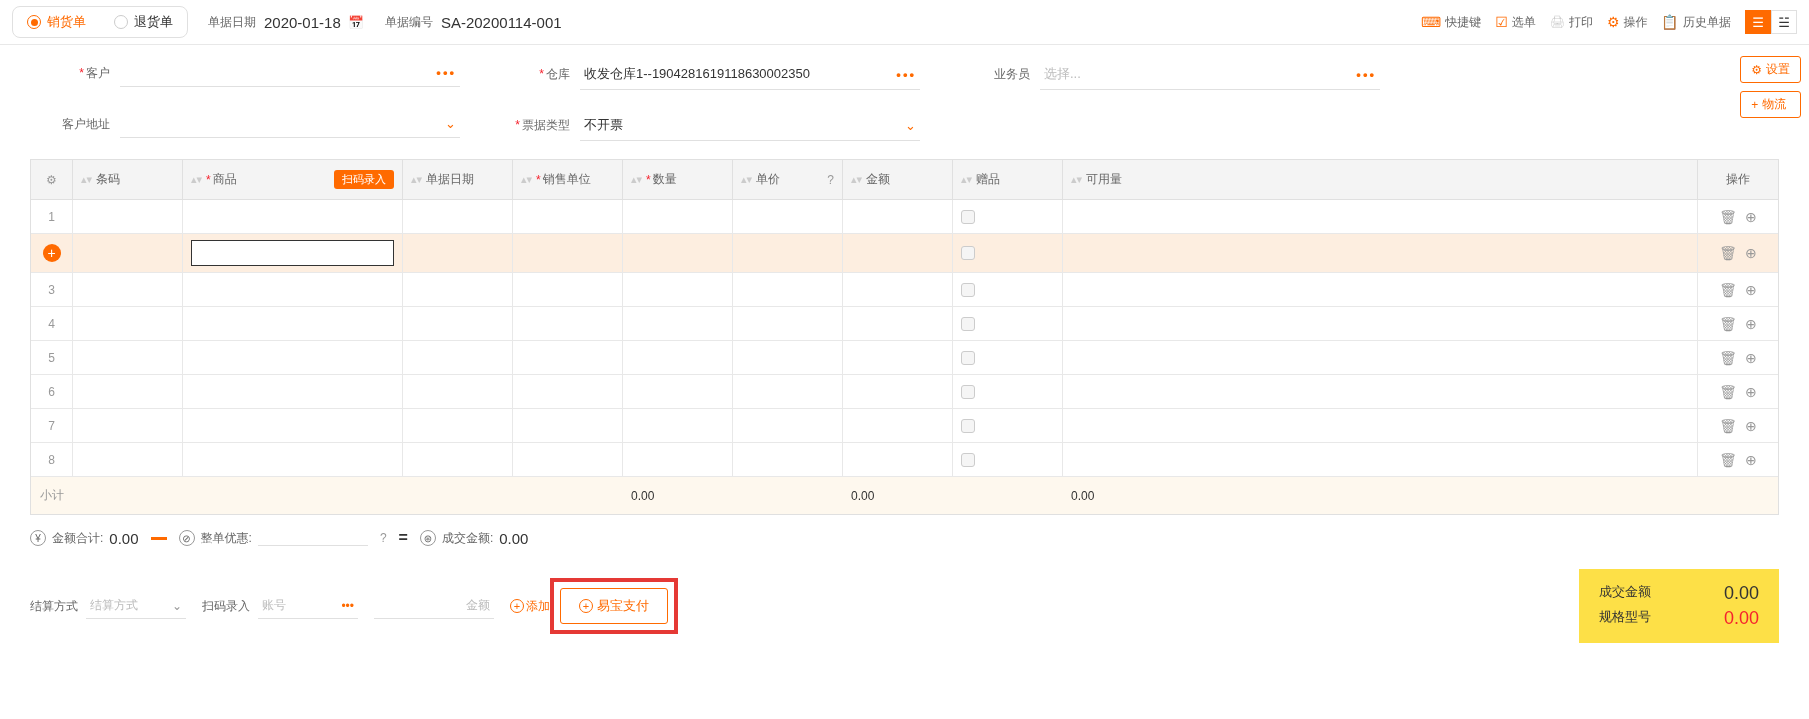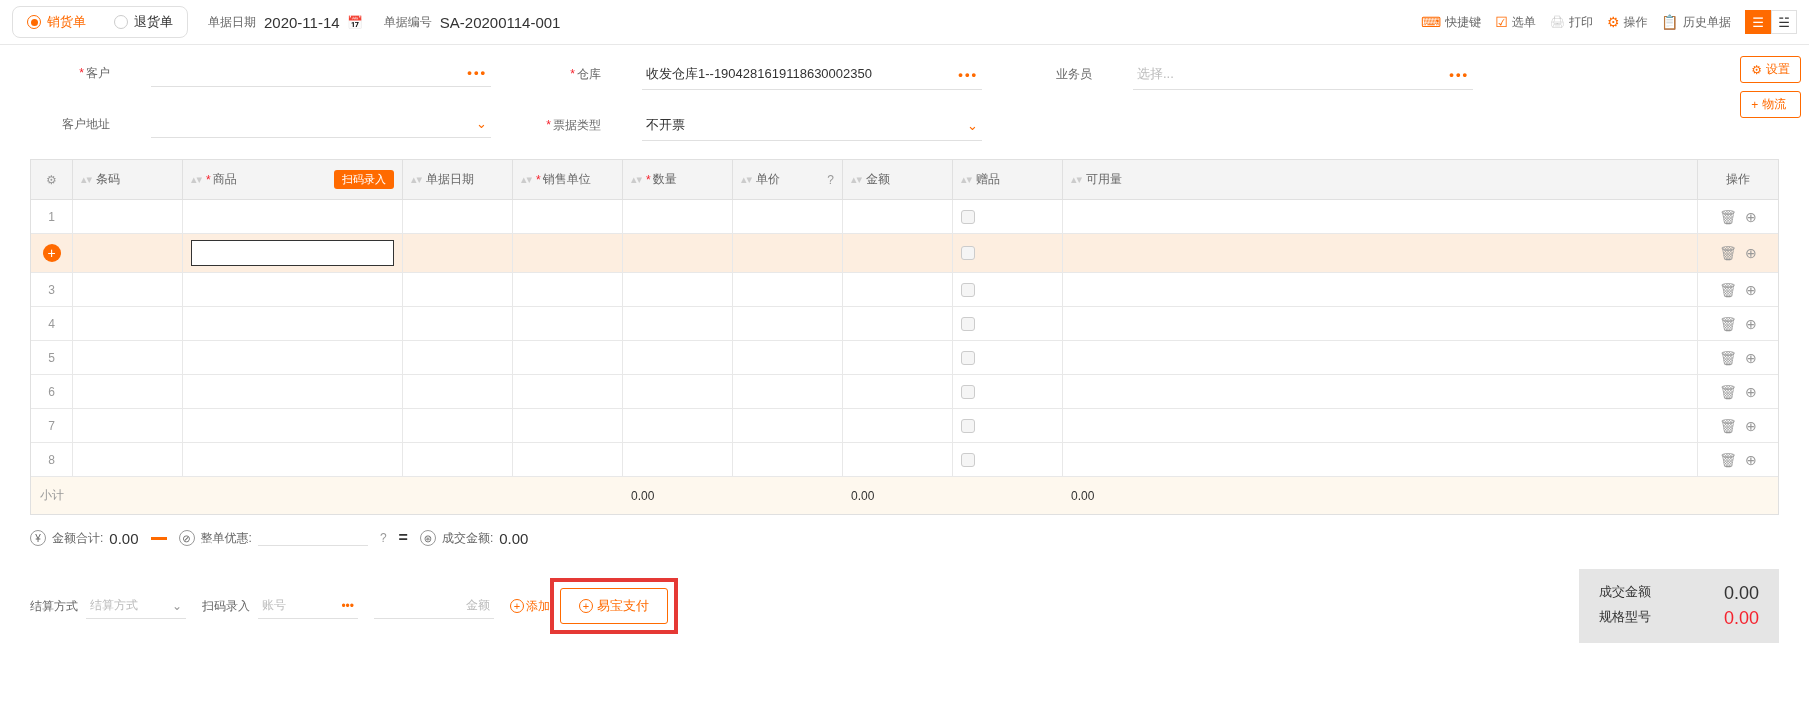--- a/index.html
+++ b/index.html
@@ -18,21 +18,21 @@
 .field-inline .val { font-size: 15px; color: #333; }
 
 .toolbar-right { margin-left: auto; display: flex; align-items: center; gap: 14px; }
 .tool-item { display: flex; align-items: center; gap: 4px; cursor: pointer; color: #666; font-size: 12px; }
 .tool-item .ico { color: #ff6a00; font-size: 14px; }
 .view-toggle { display: flex; }
 .view-btn { width: 26px; height: 24px; display: flex; align-items: center; justify-content: center; border: 1px solid #e0e0e0; cursor: pointer; }
 .view-btn.active { background: #ff6a00; color: #fff; border-color: #ff6a00; }
 
 .form-row { display: flex; padding: 14px 30px 6px; align-items: flex-start; }
-.form-field { display: flex; align-items: center; margin-right: 30px; gap: 31px; }
+.form-field { display: flex; align-items: center; margin-right: 30px; }
 .form-field .flbl { width: 90px; text-align: right; padding-right: 10px; font-size: 12px; color: #666; }
 .req { color: #f5222d; margin-right: 2px; }
 .form-input { width: 340px; border: none; border-bottom: 1px solid #e0e0e0; padding: 6px 4px; font-size: 13px; display: flex; align-items: center; justify-content: space-between; }
 .form-input .placeholder { color: #bbb; }
 .form-input .dots { color: #ff6a00; cursor: pointer; font-weight: bold; letter-spacing: 2px; }
 .form-input .chev { color: #ff6a00; cursor: pointer; }
 
 .side-btns { position: absolute; right: 8px; top: 56px; display: flex; flex-direction: column; gap: 8px; }
 .side-btn { border: 1px solid #ff6a00; color: #ff6a00; background: #fff; padding: 4px 10px; font-size: 12px; border-radius: 3px; cursor: pointer; display: flex; align-items: center; gap: 4px; }
 
@@ -78,21 +78,21 @@
 .eq-sep { color: #333; font-weight: bold; font-size: 16px; }
 
 .bottom-bar { display: flex; align-items: center; padding: 8px 30px; }
 .pay-group { display: flex; align-items: center; gap: 16px; }
 .pay-field { display: flex; align-items: center; gap: 8px; font-size: 12px; color: #666; }
 .pay-input { border: none; border-bottom: 1px solid #e0e0e0; padding: 4px; width: 100px; color: #bbb; display: flex; justify-content: space-between; align-items: center; }
 .add-link { color: #ff6a00; cursor: pointer; display: flex; align-items: center; gap: 2px; font-size: 12px; }
 .yeepay-btn { border: 1px solid #ff6a00; color: #ff6a00; padding: 8px 18px; border-radius: 3px; cursor: pointer; display: flex; align-items: center; gap: 4px; font-size: 13px; margin-left: 140px; }
 .red-highlight { border: 4px solid #e53935; padding: 6px; }
 
-.totals-box { margin-left: auto; background: #e5e5e5; padding: 12px 20px; min-width: 200px; }
+.totals-box { margin-left: auto; background: #fde047; padding: 12px 20px; min-width: 200px; }
 .total-line { display: flex; justify-content: space-between; padding: 2px 0; font-size: 13px; }
 .total-line .tval { font-size: 18px; }
 .total-line .red { color: #f5222d; }
 
 .gear-ico { color: #999; }
 </style>
 </head>
 <body>
 
 <div class="topbar">
@@ -101,21 +101,21 @@
       <span class="radio-circle"></span>
       <span>销货单</span>
     </div>
     <div class="tab-btn">
       <span class="radio-circle"></span>
       <span>退货单</span>
     </div>
   </div>
   <div class="field-inline">
     <span class="lbl">单据日期</span>
-    <span class="val">2020-11-14</span>
+    <span class="val">2020-01-18</span>
     <span style="color:#ff6a00;margin-left:8px;cursor:pointer">📅</span>
   </div>
   <div class="field-inline">
     <span class="lbl">单据编号</span>
     <span class="val">SA-20200114-001</span>
   </div>
   <div class="toolbar-right">
     <div class="tool-item">
         <span class="ico">⌨</span>
         <span>快捷键</span>

